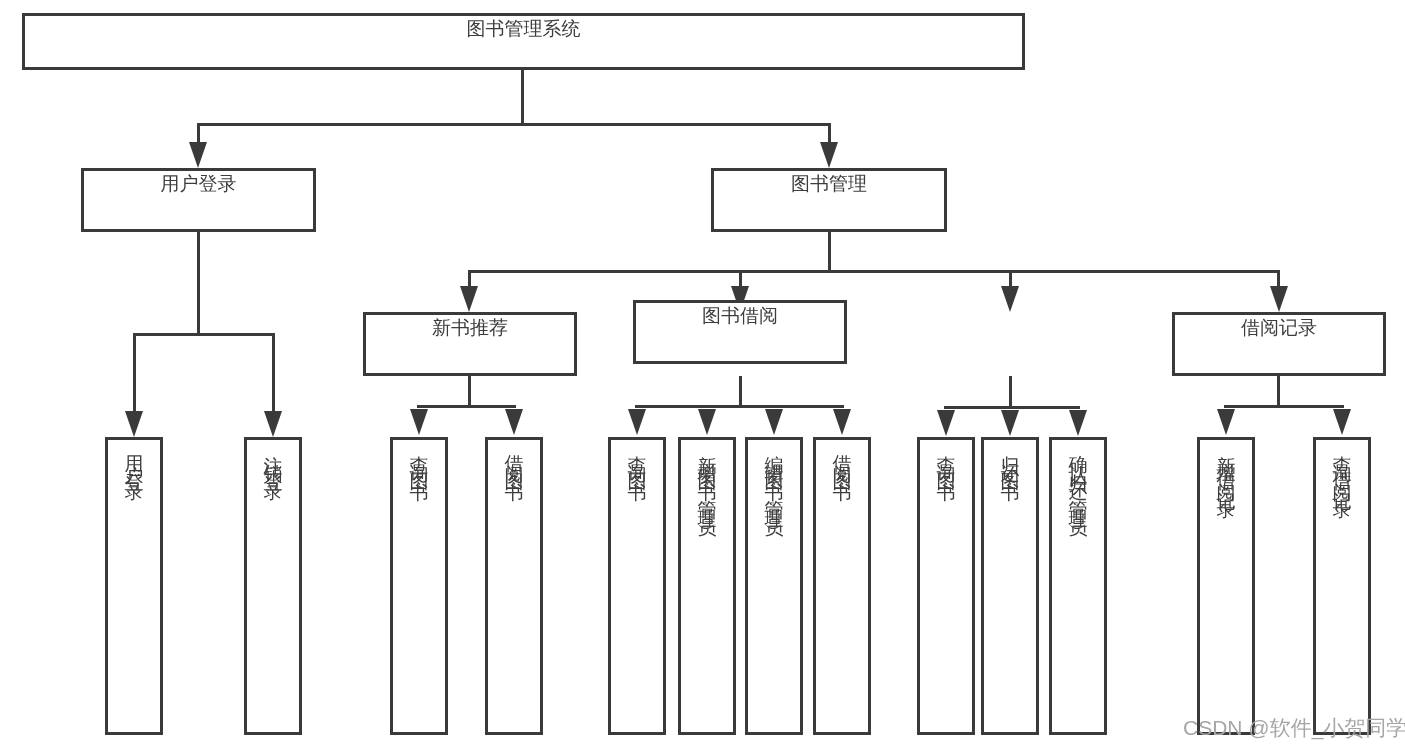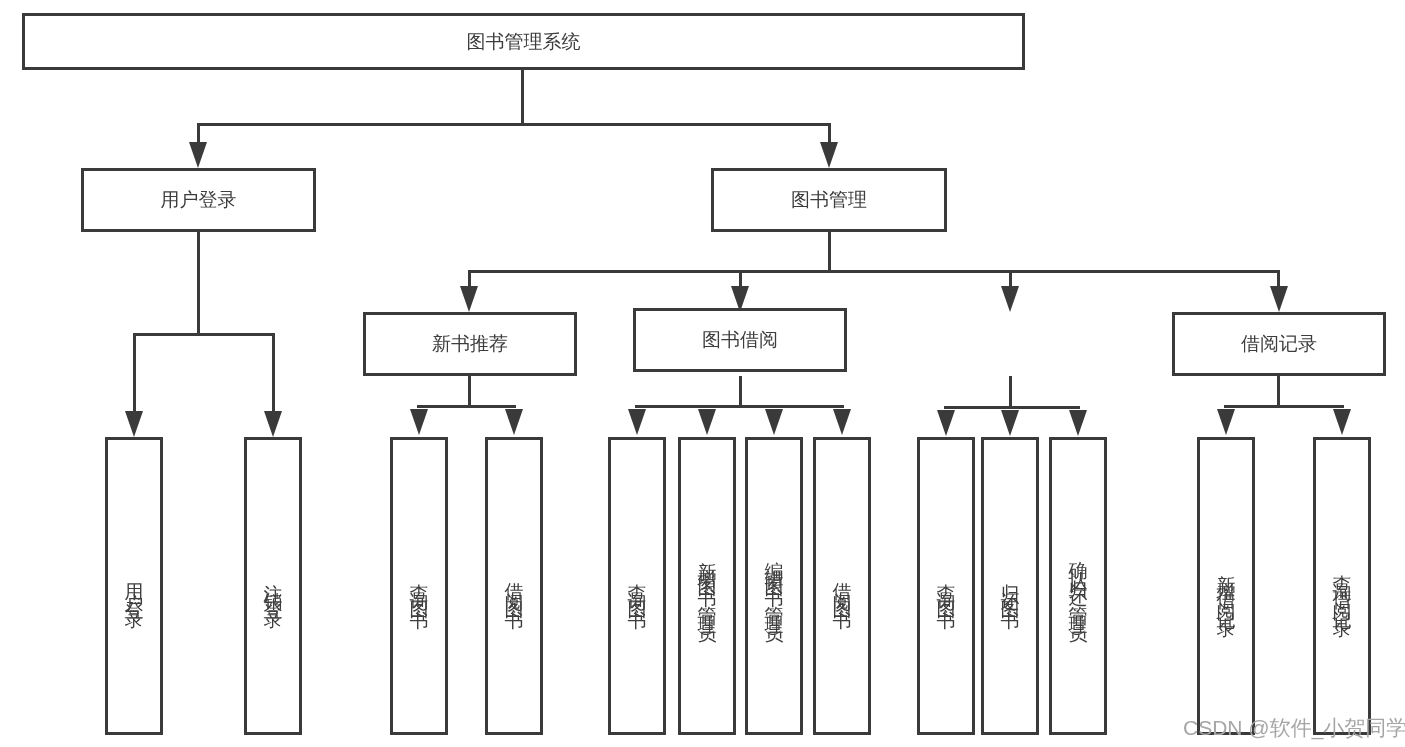--- a/index.html
+++ b/index.html
@@ -7,21 +7,21 @@
     --text:#3d3d3d;
     --wm:#a6a6a6;
   }
   *{margin:0;padding:0;box-sizing:border-box;}
   body{background:#ffffff;font-family:"Liberation Sans","DejaVu Sans",sans-serif;}
   .canvas{position:relative;width:1405px;height:747px;background:#ffffff;overflow:hidden;}
   .node{
     position:absolute;
     background:#ffffff;
     border:3px solid var(--stroke);
-    display:flex;align-items:center;justify-content:center;
+    display:flex;justify-content:center;
     color:var(--text);
     font-size:19px;
   }
   .node .lbl{white-space:nowrap;}
   .node.vertical .lbl{
     writing-mode:vertical-rl;
     text-orientation:mixed;
     letter-spacing:9px;
     white-space:normal;
   }
@@ -100,21 +100,21 @@
   <div class="node" style="left:81px;top:168px;width:235px;height:64px;">
     <span class="lbl">用户登录</span>
   </div>
   <div class="node" style="left:363px;top:312px;width:214px;height:64px;">
     <span class="lbl">新书推荐</span>
   </div>
 
   <div class="node" style="left:711px;top:168px;width:236px;height:64px;">
     <span class="lbl">图书管理</span>
   </div>
-  <div class="node" style="left:633px;top:308px;width:214px;height:64px;">
+  <div class="node" style="left:633px;top:300px;width:214px;height:64px;">
     <span class="lbl">图书借阅</span>
   </div>
   <div class="node" style="left:1172px;top:312px;width:214px;height:64px;">
     <span class="lbl">借阅记录</span>
   </div>
 
   <div class="node vertical" style="left:105px;top:437px;width:58px;height:298px;">
     <span class="lbl">用户登录</span>
   </div>
   <div class="node vertical" style="left:244px;top:437px;width:58px;height:298px;">

